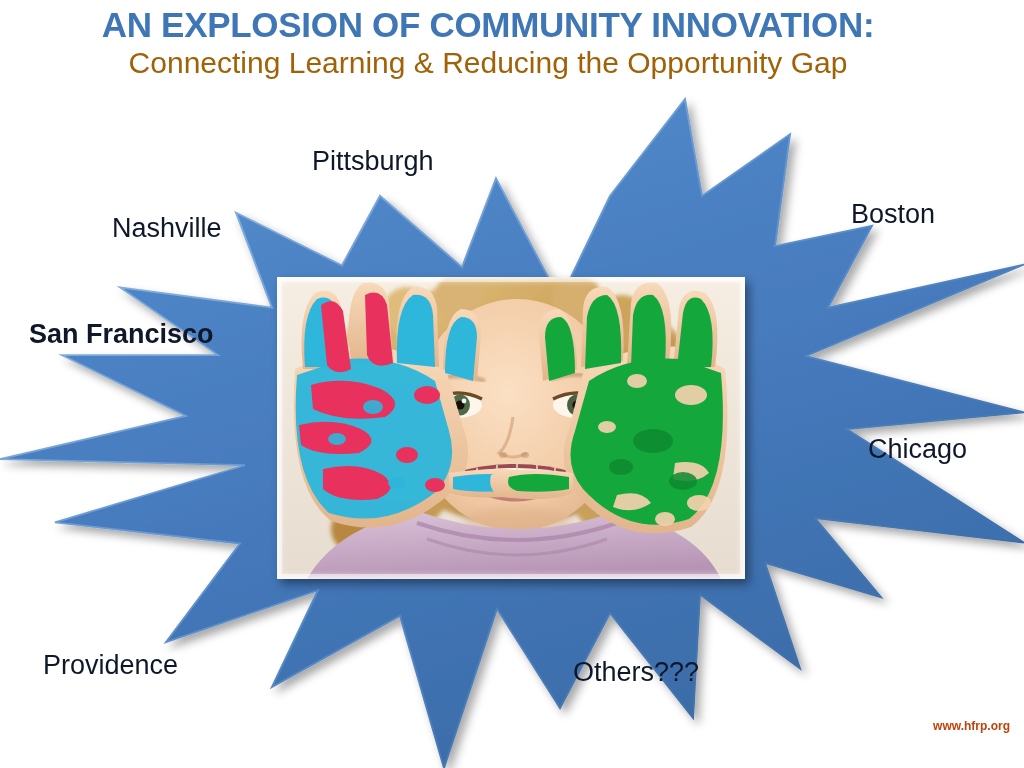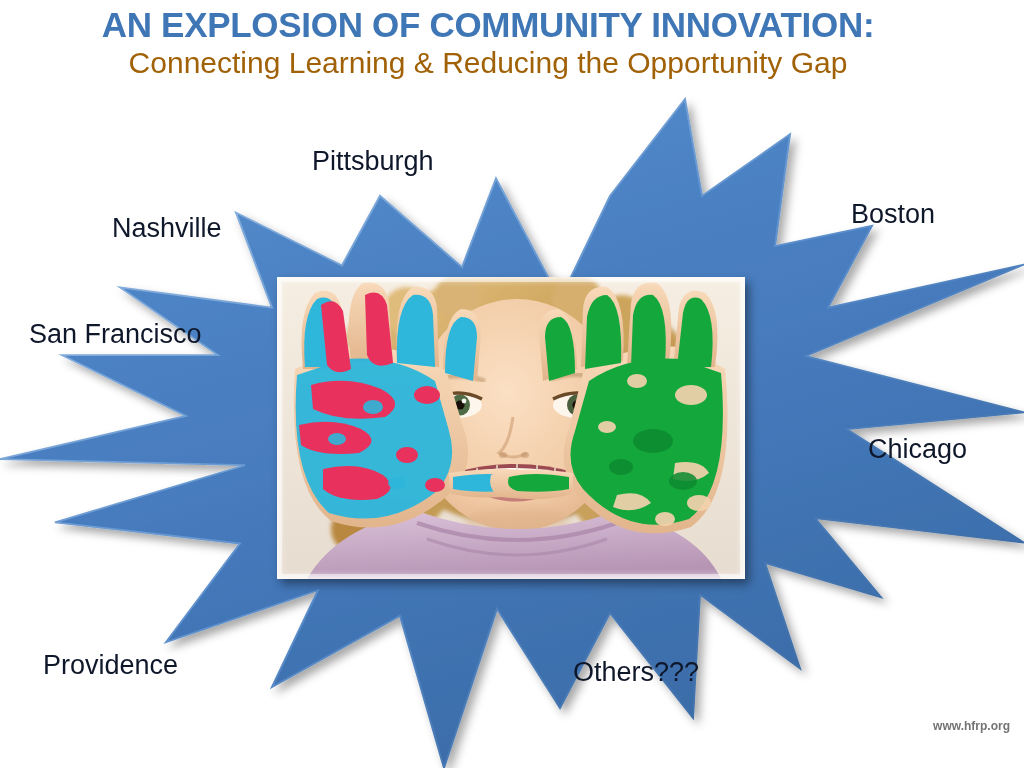--- a/index.html
+++ b/index.html
@@ -86,36 +86,36 @@
   .city-label {
     position: absolute;
     font-family: "Liberation Sans", sans-serif;
     font-size: 27px;
     font-weight: normal;
     color: #0f172a;
     white-space: nowrap;
   }
   #label-pittsburgh   { left: 312px; top: 146px; }
   #label-nashville    { left: 112px; top: 213px; }
-  #label-sanfrancisco { left: 29px;  top: 319px; }
+  #label-sanfrancisco { left: 29px;  top: 319px; font-weight: bold; }
   #label-chicago      { left: 851px; top: 199px; }
   #label-boston       { left: 868px; top: 434px; }
   #label-cambridge    { left: 838px; top: 583px; }
   #label-providence   { left: 43px;  top: 650px; }
   #label-others       { left: 573px; top: 657px; }
 
   
   #footer-url {
     position: absolute;
     right: 14px;
     top: 719px;
     font-family: "Liberation Sans", sans-serif;
     font-size: 12px;
     font-weight: bold;
-    color: #737373;
+    color: #c2410c;
     white-space: nowrap;
   }
 </style>
 </head>
 <body>
 
 <div id="slide">
 
   <div id="title-block">
     <div id="slide-title">AN EXPLOSION OF COMMUNITY INNOVATION:</div>

